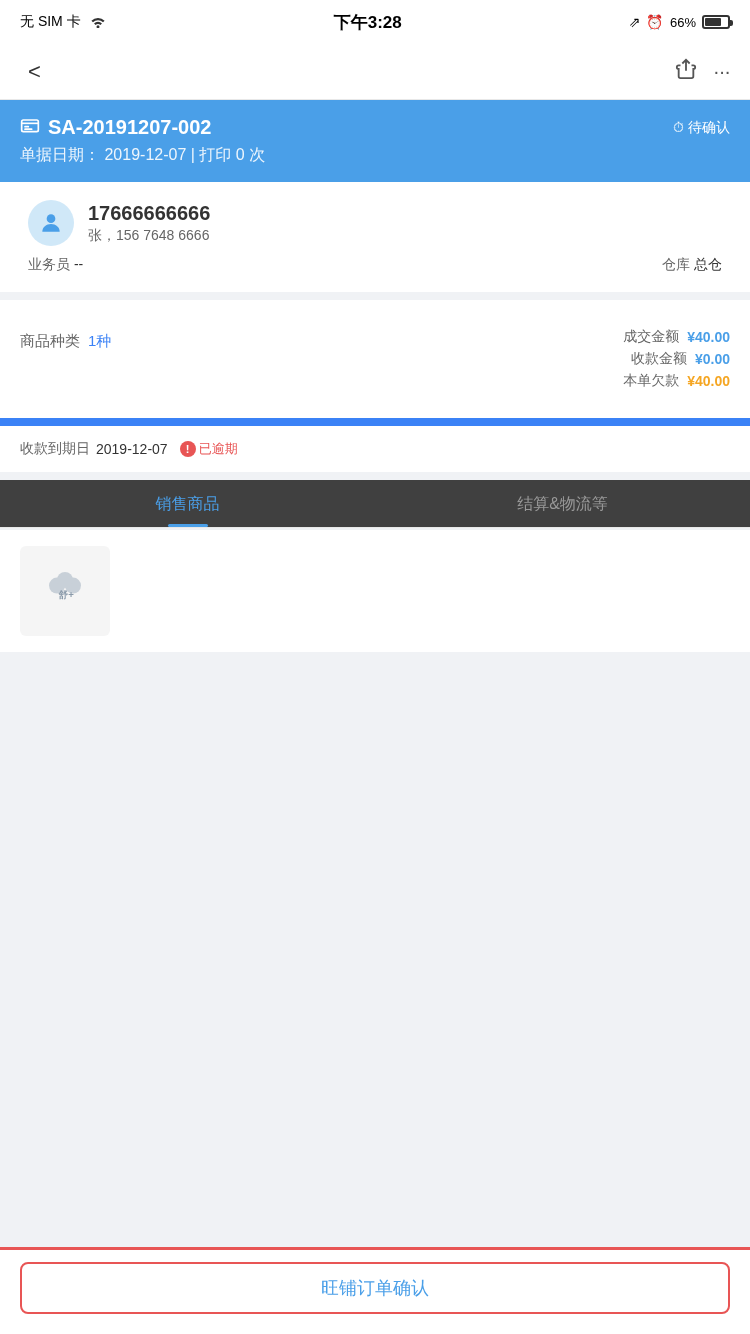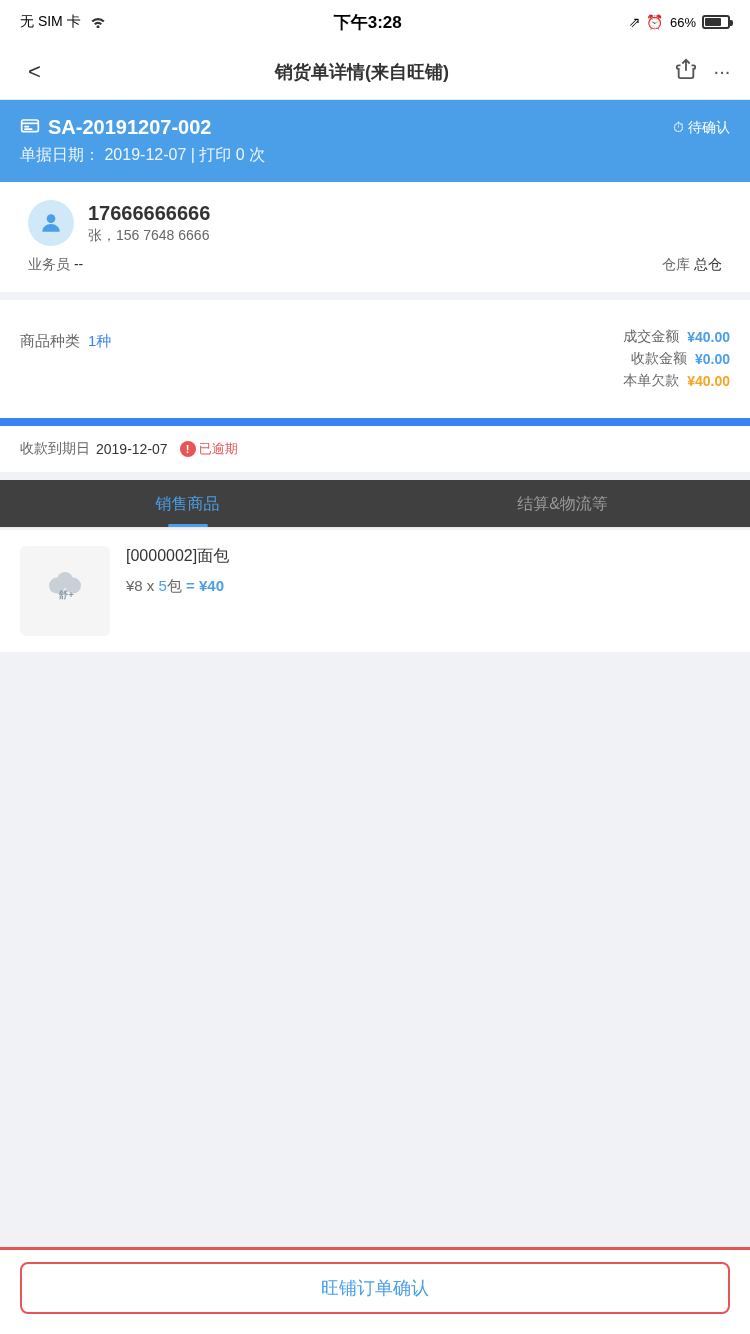--- a/index.html
+++ b/index.html
@@ -318,21 +318,20 @@
     <span style="font-size:14px;">⏰</span>
     <span>66%</span>
     <span class="battery-icon">
         <span class="battery-fill"></span>
       </span>
   </div>
 </div>
 
 <div class="nav-bar">
   <span class="nav-back">&lt;</span>
-  <span class="nav-title">销货单详情(来自旺铺)</span>
   <div class="nav-actions">
     <span class="nav-icon">
       <svg width="22" height="22" viewBox="0 0 24 24" fill="none" stroke="#555" stroke-width="2">
           <path d="M18 8h2a2 2 0 010 4v8a2 2 0 01-2 2H6a2 2 0 01-2-2v-8a2 2 0 010-4h2"></path>
           <path d="M12 2v12M8 6l4-4 4 4"></path>
         </svg>
     </span>
     <span class="nav-icon" style="font-size:20px;letter-spacing:-1px;color:#555;">···</span>
   </div>
 </div>
@@ -433,25 +432,19 @@
   <div class="product-image">
     <div class="product-logo">
       <svg width="50" height="40" viewBox="0 0 60 50">
         <circle cx="20" cy="22" r="10" fill="#c8d0d8"></circle>
         <circle cx="40" cy="22" r="10" fill="#c8d0d8"></circle>
         <circle cx="30" cy="15" r="10" fill="#c8d0d8"></circle>
         <text x="22" y="38" font-size="12" fill="#8a9aaa" font-weight="bold">舒+</text>
       </svg>
     </div>
   </div>
-  <div class="product-info">
-    <div class="product-name">[0000002]面包</div>
-    <div class="product-price">
-      <span>¥8 x </span><span class="qty-highlight">5</span><span>包</span><span> </span><span class="price-highlight">= ¥40</span>
-    </div>
-  </div>
 </div>
 
 <div class="empty-space" style="height: 250px;"></div>
 
 <div class="bottom-action">
   <button class="confirm-btn">旺铺订单确认</button>
 </div>
 
 </body></html>

